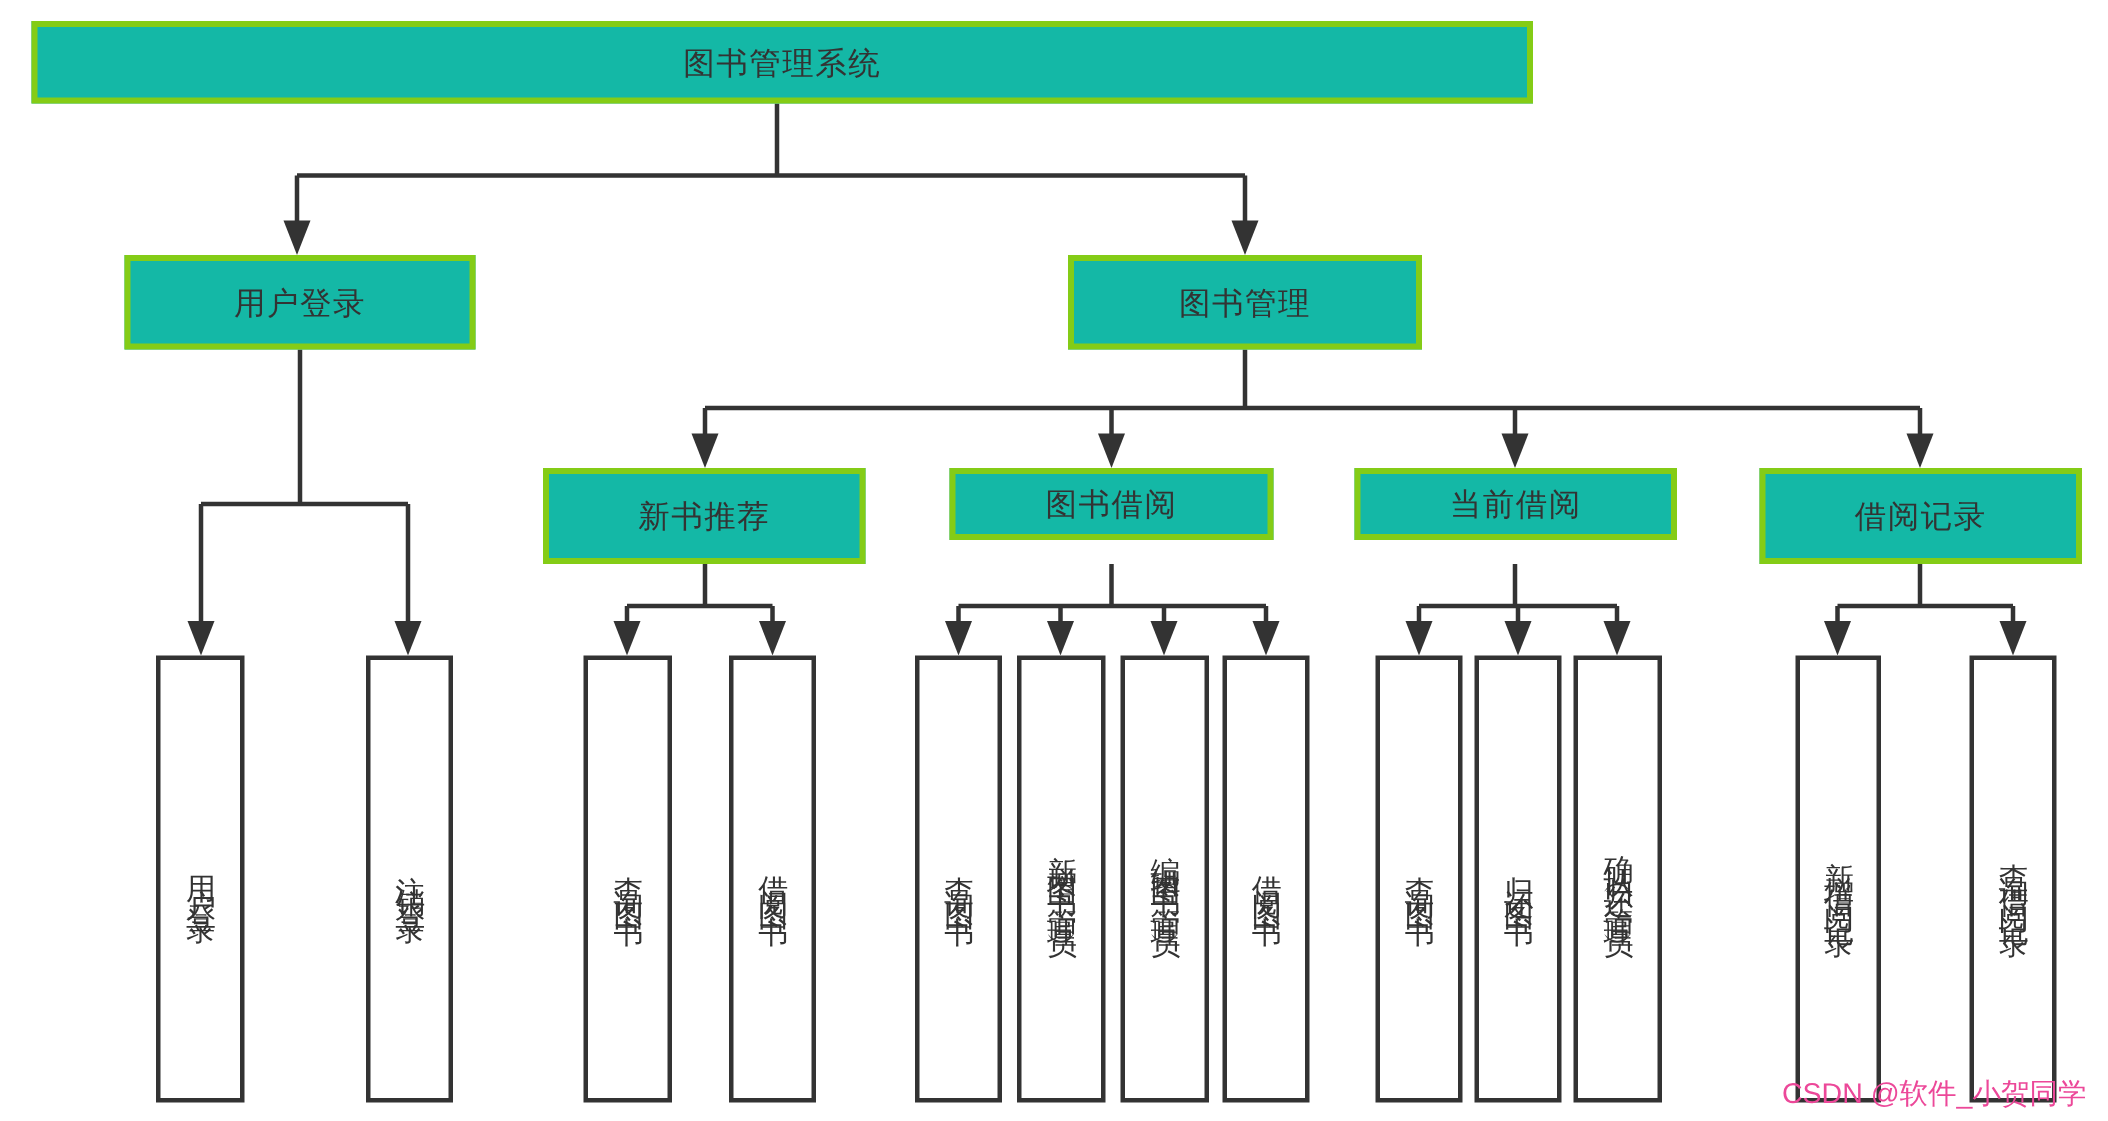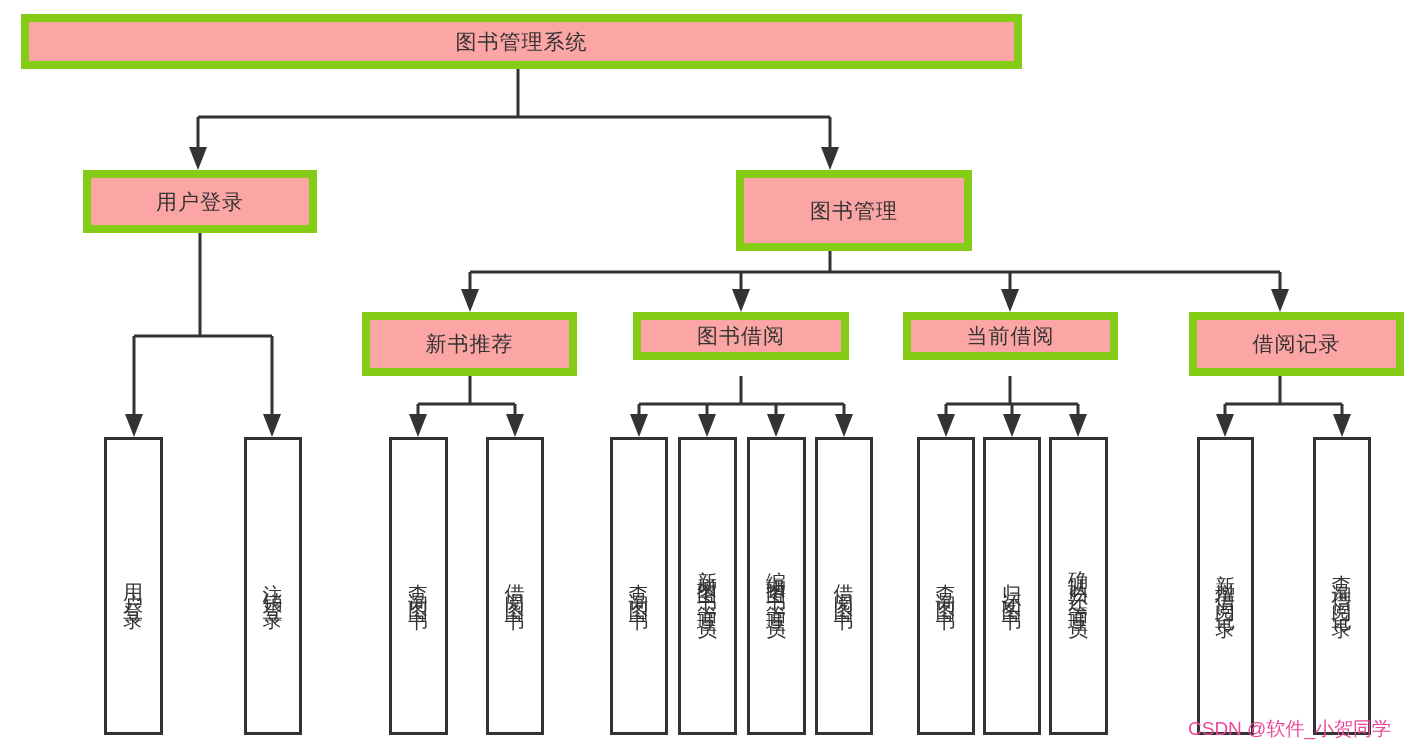--- a/index.html
+++ b/index.html
@@ -5,21 +5,21 @@
   html,body{margin:0;padding:0;}
   body{
     width:1405px;height:747px;position:relative;background:#ffffff;
     font-family:"Liberation Sans","DejaVu Sans",sans-serif;
     color:#333333;overflow:hidden;
   }
   .stage{position:absolute;left:0;top:0;width:1405px;height:747px;}
   svg.connectors{position:absolute;left:0;top:0;pointer-events:none;}
   .node{
     position:absolute;box-sizing:border-box;
-    border:8px solid #84cc16;background:#fca5a5;
+    border:4px solid #84cc16;background:#14b8a6;
     display:flex;align-items:center;justify-content:center;
     font-size:21px;letter-spacing:1px;color:#333333;
   }
   .node.root{font-size:21px;}
   .leaf{
     position:absolute;box-sizing:border-box;top:437px;height:298px;
     border:3px solid #333333;background:#ffffff;
     display:flex;align-items:center;justify-content:center;
   }
   .leaf .vtext{
@@ -85,34 +85,34 @@
     </g>
   </svg>
 
   <div class="node root" style="left:21px;top:14px;width:1001px;height:55px;">
     <span>图书管理系统</span>
   </div>
 
   <div class="node" style="left:83px;top:170px;width:234px;height:63px;">
     <span>用户登录</span>
   </div>
-  <div class="node" style="left:736px;top:170px;width:236px;height:81px;align-items:center;">
+  <div class="node" style="left:712px;top:170px;width:236px;height:63px;align-items:center;">
     <span>图书管理</span>
   </div>
 
   <div class="node" style="left:362px;top:312px;width:215px;height:64px;">
     <span>新书推荐</span>
   </div>
   <div class="node" style="left:633px;top:312px;width:216px;height:48px;">
     <span>图书借阅</span>
   </div>
   <div class="node" style="left:903px;top:312px;width:215px;height:48px;">
     <span>当前借阅</span>
   </div>
-  <div class="node" style="left:1173px;top:312px;width:215px;height:64px;margin-left:16px;">
+  <div class="node" style="left:1173px;top:312px;width:215px;height:64px;">
     <span>借阅记录</span>
   </div>
 
   <div class="leaf" style="left:104px;width:59px;">
     <span class="vtext">用户登录</span>
   </div>
   <div class="leaf" style="left:244px;width:58px;">
     <span class="vtext">注销登录</span>
   </div>
   <div class="leaf" style="left:389px;width:59px;">

